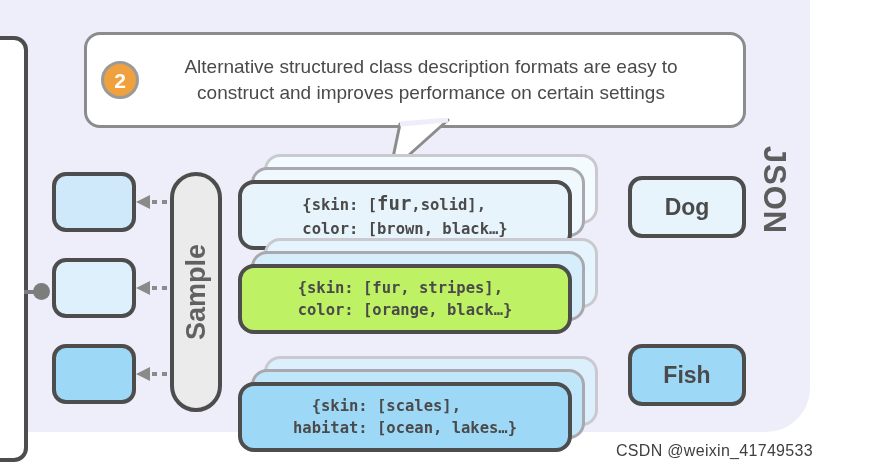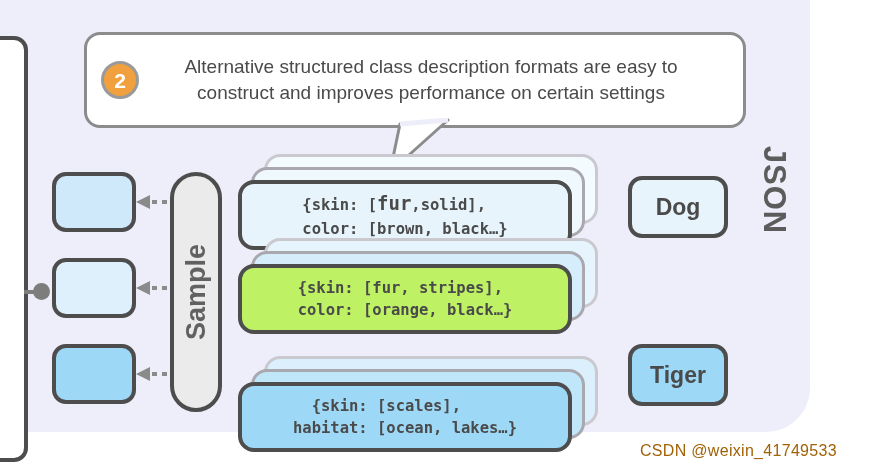--- a/index.html
+++ b/index.html
@@ -103,41 +103,41 @@
   .g1 .back2{background:#f4fbfe;}
   .g2 .front{background:#bef264;}
   .g2 .back1{background:#d6eefc;}
   .g2 .back2{background:#e6f5fd;}
   .g3 .front{background:#9ed8f7;}
   .g3 .back1{background:#c0e6fa;}
   .g3 .back2{background:#dbf0fc;}
 
   
   .cls{
-    position:absolute;left:628px;width:100px;height:62px;
+    position:absolute;left:628px;width:118px;height:62px;
     border:4px solid #4d4d4d;border-radius:14px;box-sizing:border-box;
     display:flex;align-items:center;justify-content:center;
     color:#4a4a4a;font-size:23px;font-weight:bold;
   }
   .c1{top:176px;background:#e8f4fb;}
   .c2{top:260px;background:#bfe6fb;}
   .c3{top:344px;background:#9ed8f7;}
 
   
   .jsonlbl{
     position:absolute;left:714px;top:130px;width:120px;height:120px;
     display:flex;align-items:center;justify-content:center;
     color:#5c5c5c;font-size:31px;font-weight:bold;letter-spacing:1px;
     transform:rotate(90deg);
   }
 
   
   .wm{
-    position:absolute;left:640px;top:442px;
-    color:#a16207;font-size:16px;letter-spacing:.3px;
+    position:absolute;left:616px;top:442px;
+    color:#404040;font-size:16px;letter-spacing:.3px;
   }
 </style>
 </head>
 <body>
 
 <div id="stage">
 
   <div class="panel"></div>
 
   <div class="leftcard"></div>
@@ -191,19 +191,19 @@
 
   <div class="stackgrp g3">
     <div class="card back2"></div>
     <div class="card back1"></div>
     <div class="card front">
       <div class="code"><span>  {skin: [scales],</span><br><span>habitat: [ocean, lakes…}</span></div>
     </div>
   </div>
 
   <div class="cls c1">Dog</div>
-  <div class="cls c3">Tiger</div>
+  <div class="cls c3">Fish</div>
 
   <div class="jsonlbl">JSON</div>
 
   <div class="wm">CSDN @weixin_41749533</div>
 
 </div>
 
 </body></html>

